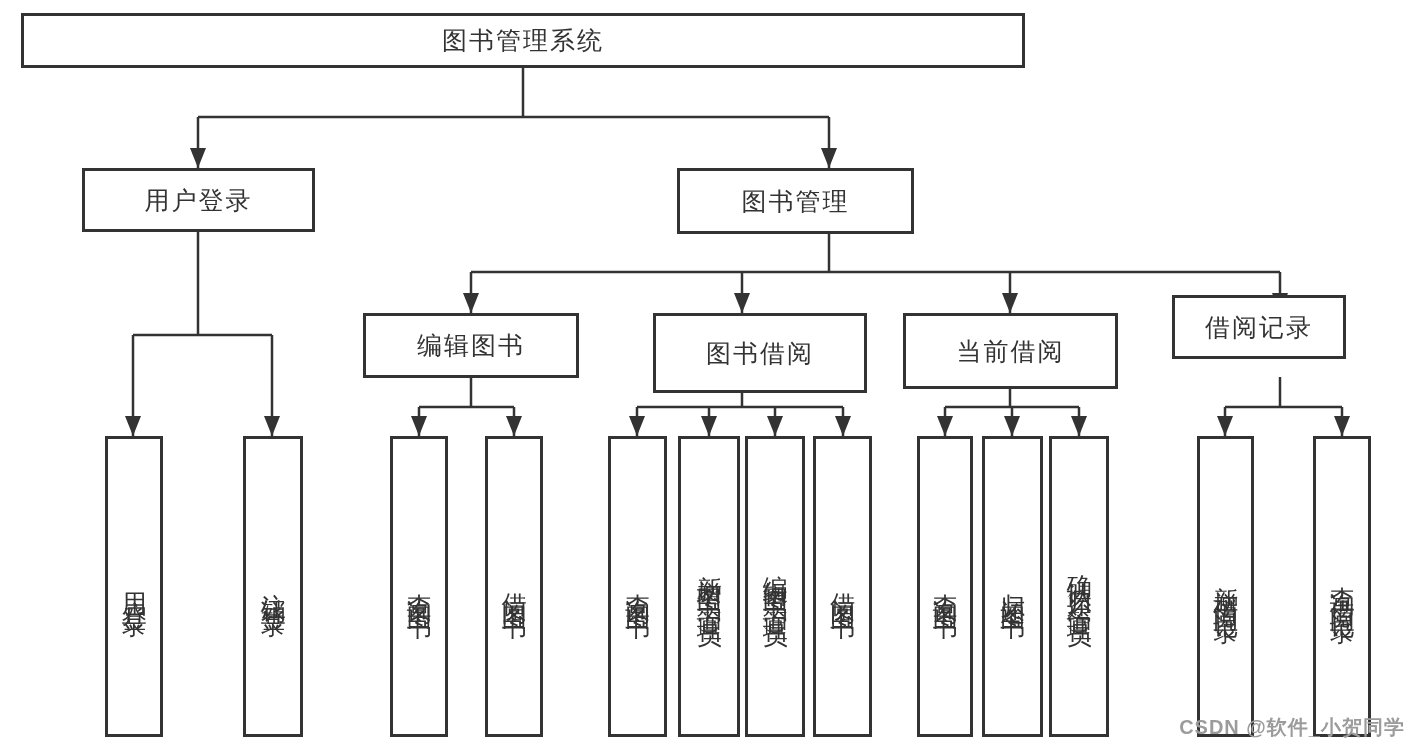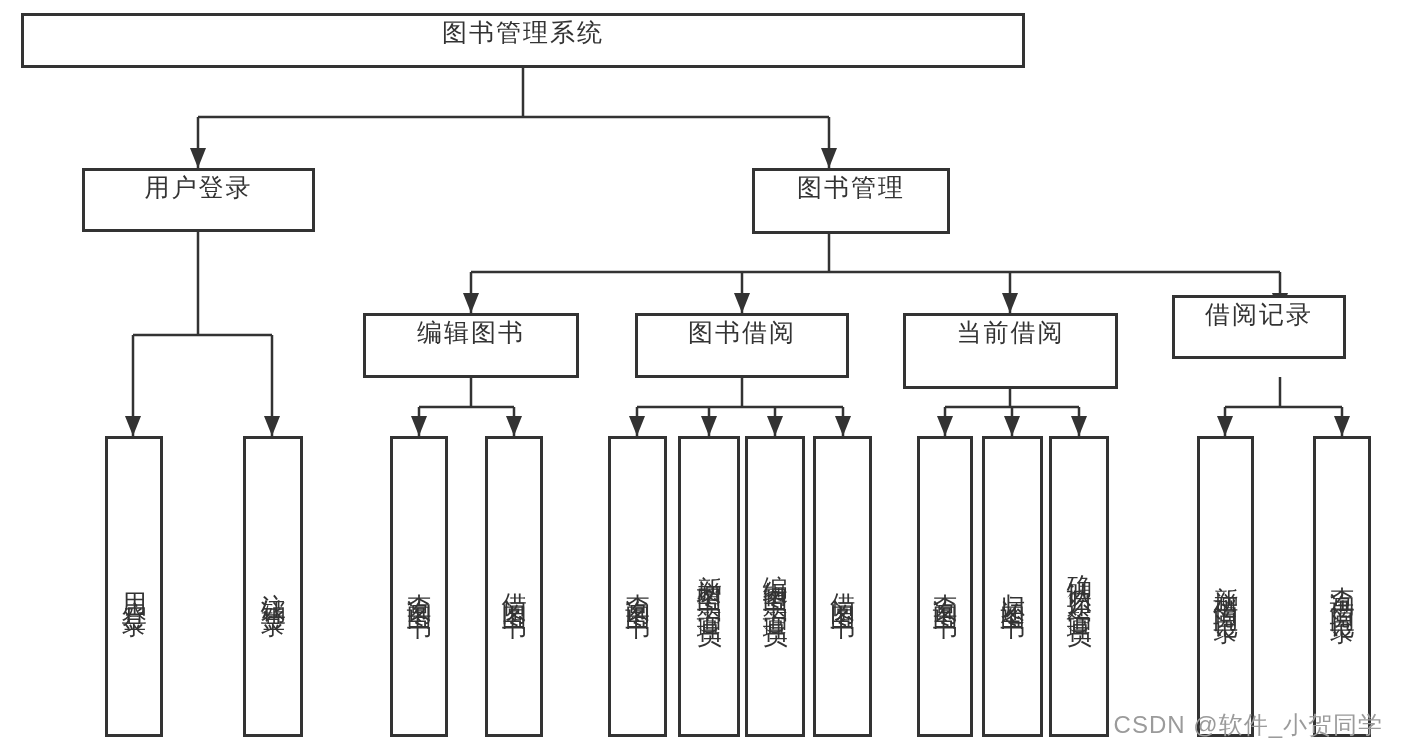--- a/index.html
+++ b/index.html
@@ -28,21 +28,21 @@
     stroke-width:2.5;
   }
   .connectors marker path{
     fill:var(--line-color,#333);
   }
   .hbox{
     position:absolute;
     box-sizing:border-box;
     border:3px solid var(--line-color);
     background:var(--bg-color);
-    display:flex;justify-content:center;
+    display:flex;align-items:center;justify-content:center;
     font-size:25px;letter-spacing:2px;
     color:var(--text-color);
     white-space:nowrap;
   }
   .vbox{
     position:absolute;
     box-sizing:border-box;
     border:3px solid var(--line-color);
     background:var(--bg-color);
     top:436px;height:301px;
@@ -51,25 +51,26 @@
   .vbox span{
     writing-mode:vertical-rl;
     text-orientation:mixed;
     font-size:25px;
     line-height:1.1;
     letter-spacing:7px;
     color:var(--text-color);
   }
   .watermark{
     position:absolute;
-    right:22px;bottom:6px;
-    font-size:24px;
+    right:0;bottom:6px;
+    font-size:20px;
     color:var(--watermark-color);
     letter-spacing:1px;
     white-space:nowrap;
+    font-weight:bold;
   }
 </style>
 </head>
 <body>
 
 <div class="canvas">
 
   <svg class="connectors" viewBox="0 0 1405 747">
     <defs>
       <marker id="arrow" markerUnits="userSpaceOnUse" markerWidth="22" markerHeight="18" refX="20" refY="8" orient="auto">
@@ -132,28 +133,28 @@
     </g>
   </svg>
 
   <div class="hbox" style="left:21px;top:13px;width:1004px;height:55px">
     <span>图书管理系统</span>
   </div>
 
   <div class="hbox" style="left:82px;top:168px;width:233px;height:64px">
     <span>用户登录</span>
   </div>
-  <div class="hbox" style="left:752px;top:168px;width:198px;height:66px">
+  <div class="hbox" style="left:677px;top:168px;width:237px;height:66px">
     <span>图书管理</span>
   </div>
 
   <div class="hbox" style="left:363px;top:313px;width:216px;height:65px">
     <span>编辑图书</span>
   </div>
-  <div class="hbox" style="left:635px;top:313px;width:214px;height:65px">
+  <div class="hbox" style="left:653px;top:313px;width:214px;height:80px">
     <span>图书借阅</span>
   </div>
   <div class="hbox" style="left:903px;top:313px;width:215px;height:76px">
     <span>当前借阅</span>
   </div>
   <div class="hbox" style="left:1172px;top:295px;width:174px;height:64px">
     <span>借阅记录</span>
   </div>
 
   <div class="vbox" style="left:105px;width:58px">

